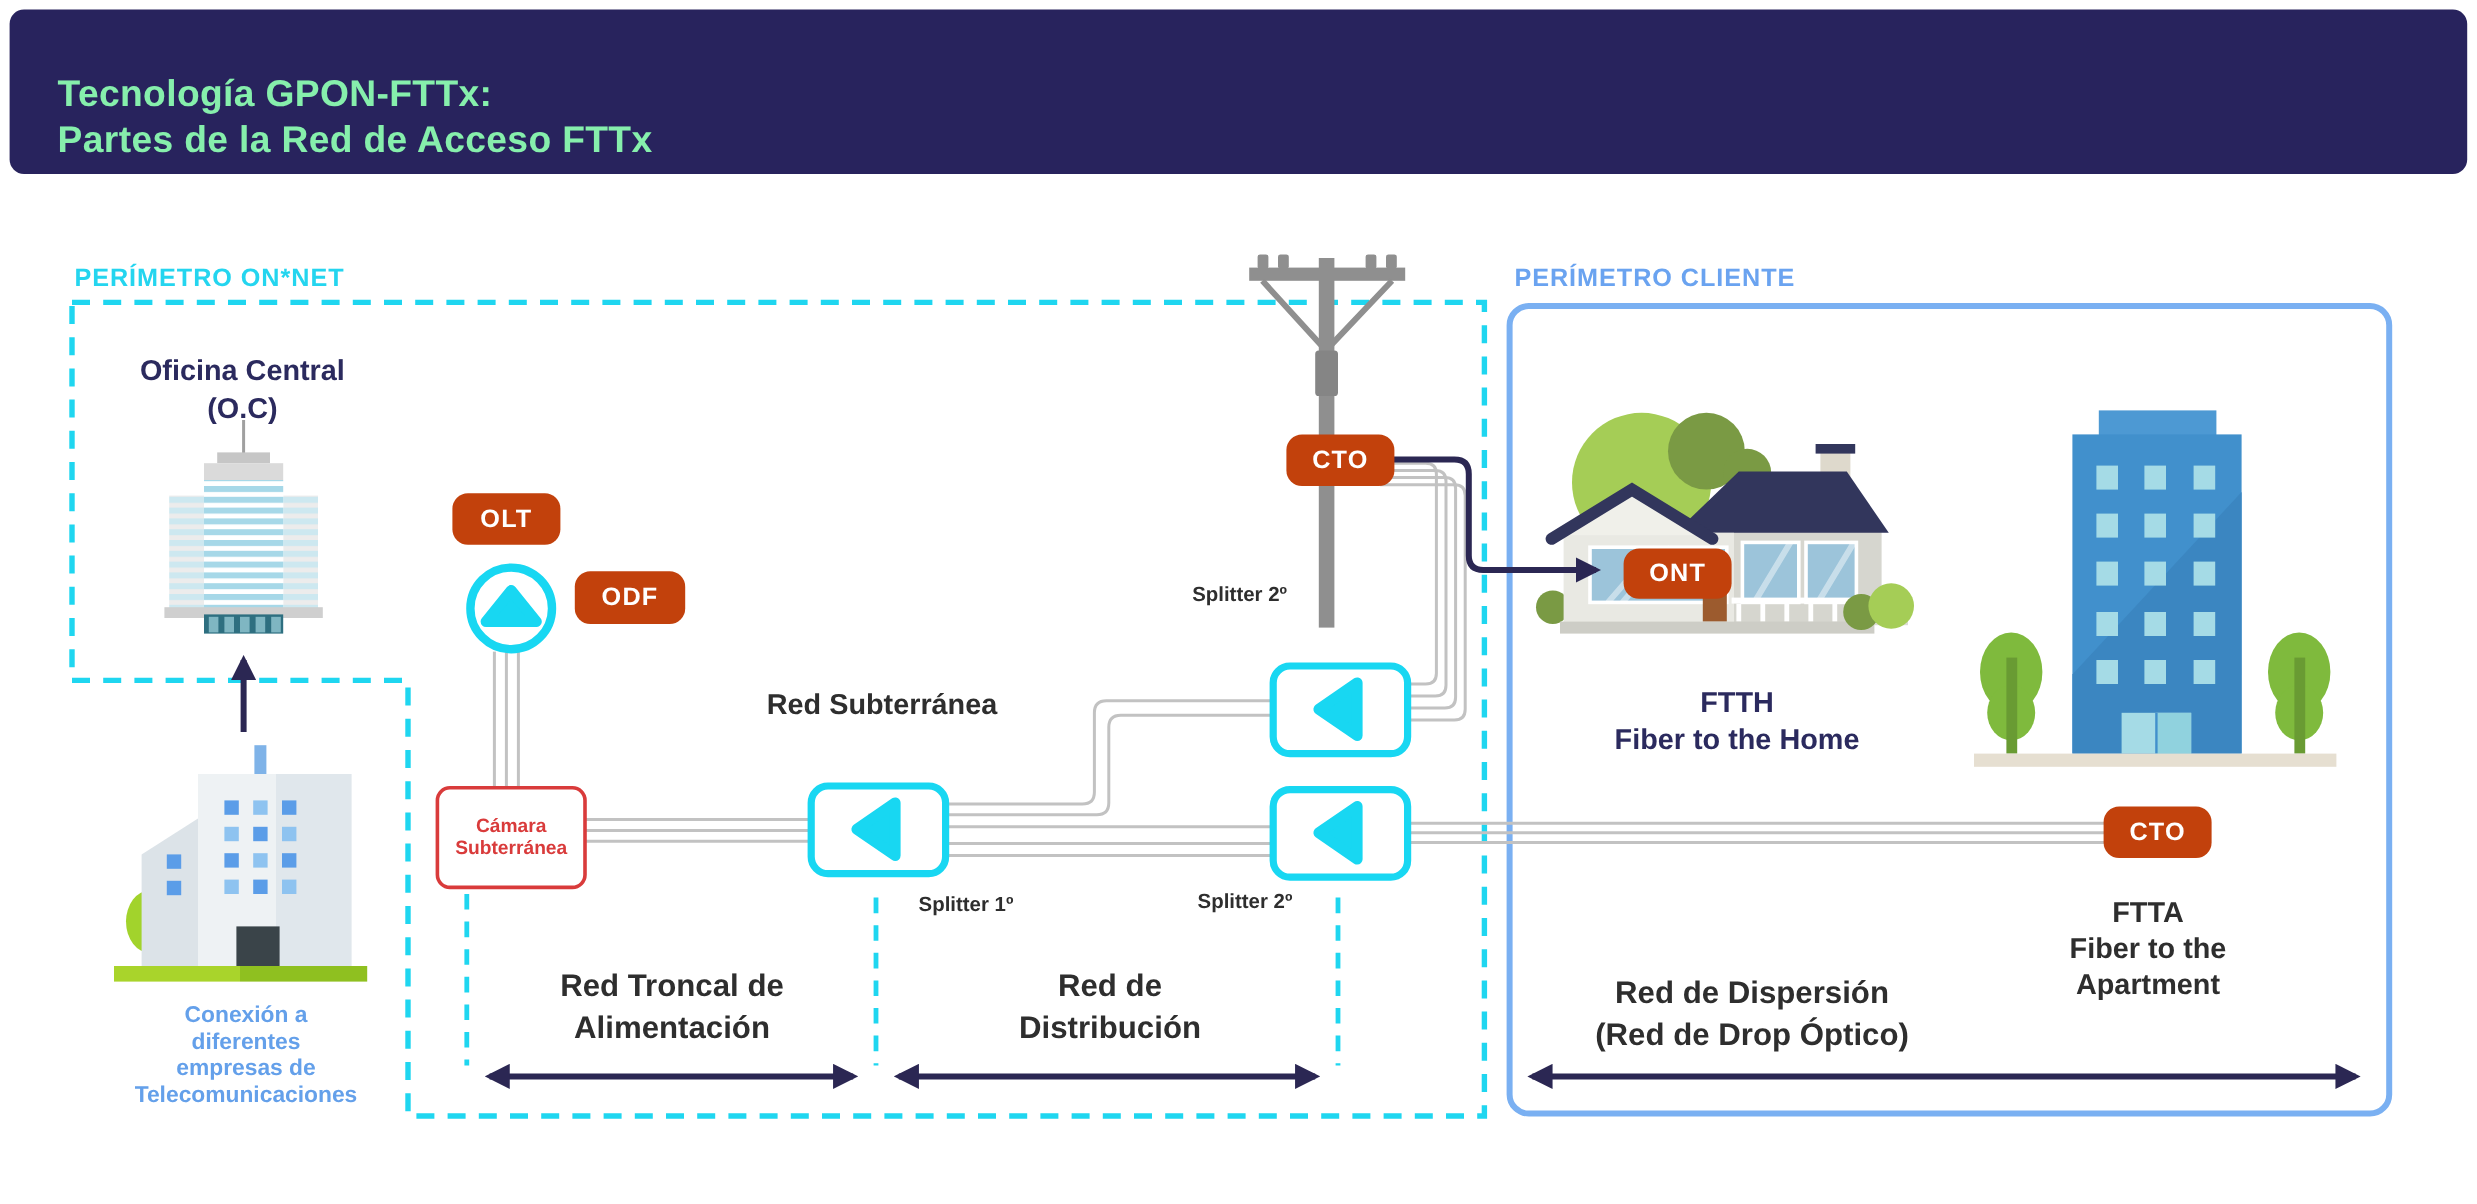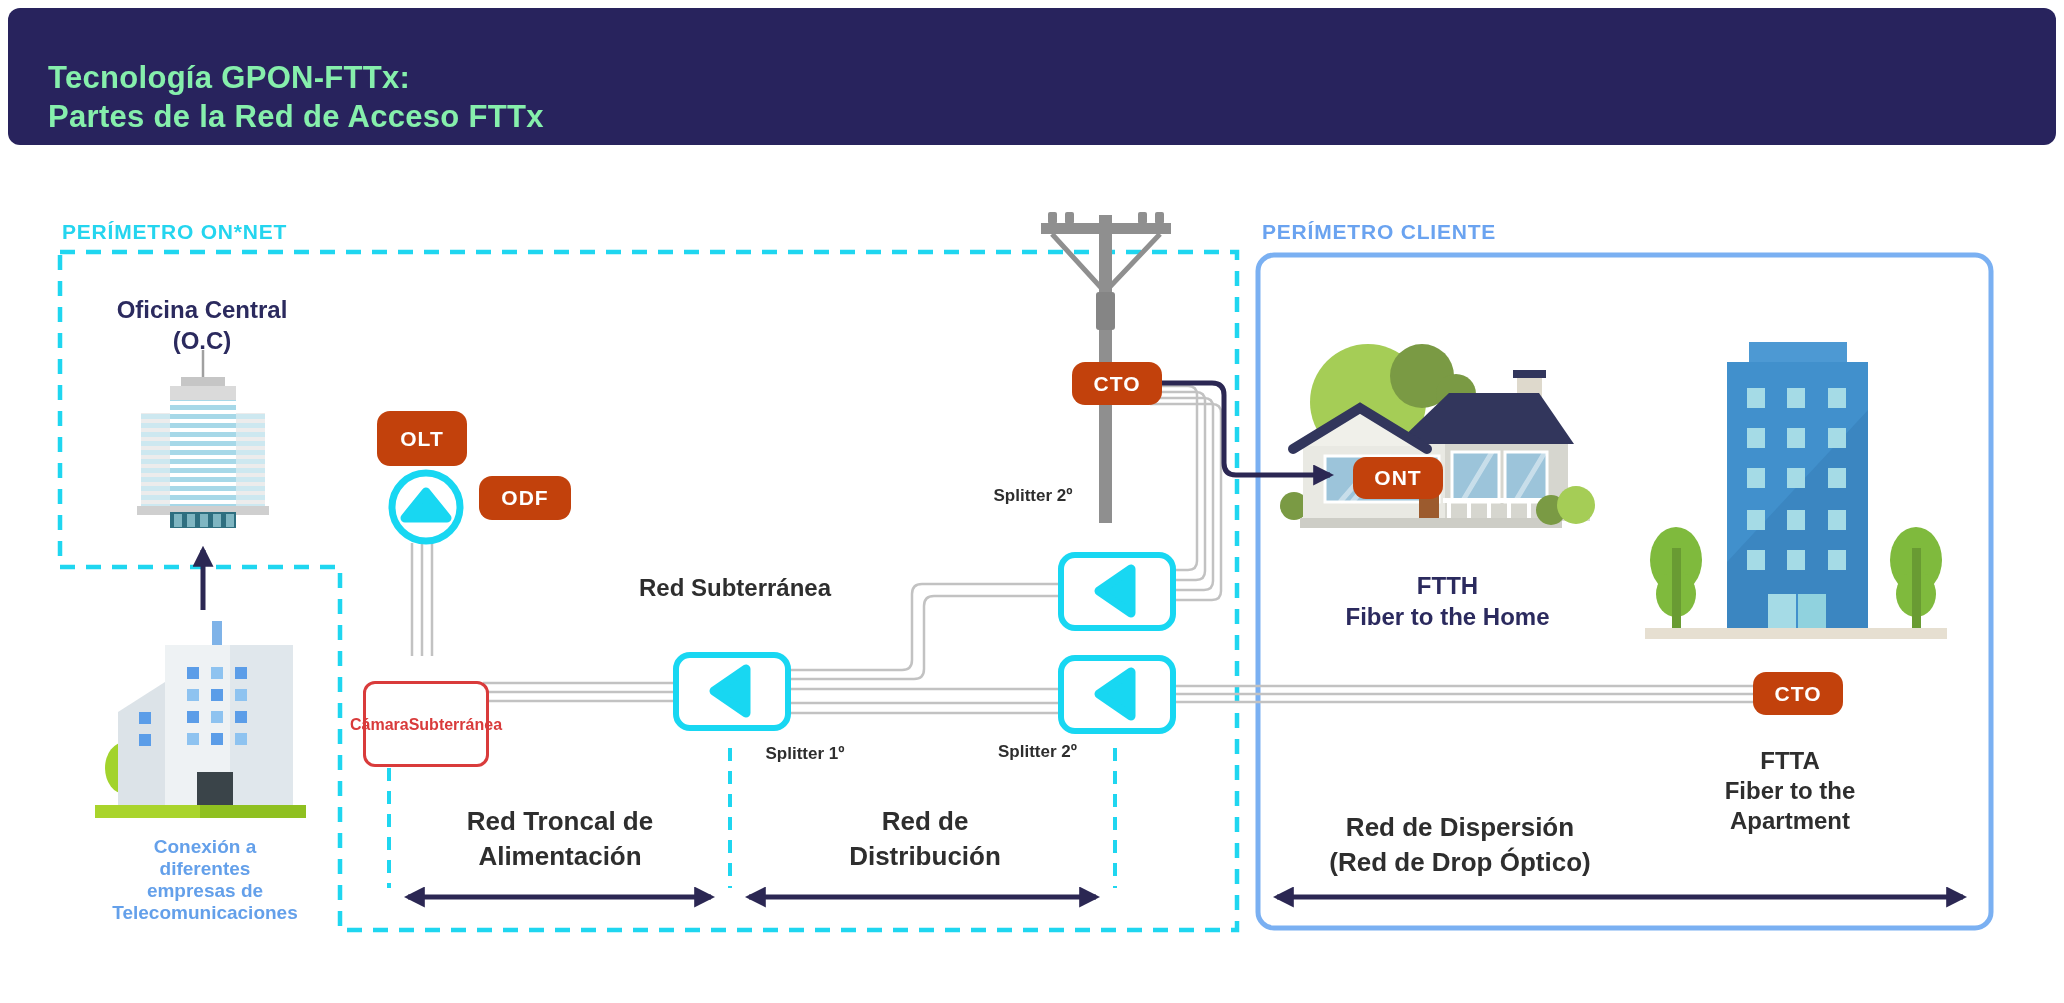--- a/index.html
+++ b/index.html
@@ -10,22 +10,22 @@
   .header{position:absolute;left:8px;top:8px;width:2048px;height:137px;background:#28235d;
     border-radius:12px;z-index:2;}
   .header .t{position:absolute;left:40px;top:26px;color:#86efac;font-size:31px;font-weight:bold;
     line-height:39px;letter-spacing:.3px;margin-top:24px;}
   .perim-label{font-size:21px;font-weight:bold;letter-spacing:.8px;}
   .onnet-label{left:62px;top:220px;color:#24d5ef;}
   .client-label{left:1262px;top:220px;color:#6aa3f0;}
   .badge{position:absolute;z-index:3;background:#c2410c;border-radius:13px;color:#ffffff;
     font-size:21px;font-weight:bold;letter-spacing:1px;display:flex;align-items:center;justify-content:center;}
   .camara-box{position:absolute;z-index:3;left:363px;top:655px;width:120px;height:80px;background:#ffffff;
-    border:3px solid #d93b3b;border-radius:12px;display:flex;flex-direction:row;align-items:center;
-    justify-content:center;color:#d93b3b;font-size:16px;font-weight:bold;line-height:19px;text-align:center;margin-top:26px;}
+    border:3px solid #d93b3b;border-radius:12px;display:flex;flex-direction:column;align-items:center;
+    justify-content:center;color:#d93b3b;font-size:16px;font-weight:bold;line-height:19px;text-align:center;}
   .lbl{position:absolute;z-index:2;text-align:center;font-weight:bold;color:#2e2e2e;}
   .navy{color:#2b2a5e;}
   .blue{color:#64a0ea;}
 </style>
 </head>
 <body>
 
 <div class="stage">
 
   <svg class="art" width="2064" height="1003" viewBox="0 0 2064 1003">
@@ -239,21 +239,21 @@
   </div>
 
   <div class="txt perim-label onnet-label">PERÍMETRO ON*NET</div>
   <div class="txt perim-label client-label">PERÍMETRO CLIENTE</div>
 
   <div class="lbl navy" style="left:82px;top:294px;width:240px;font-size:24px;line-height:31px;">
     <div>Oficina Central</div>
     <div>(O.C)</div>
   </div>
 
-  <div class="badge" style="left:377px;top:411px;width:90px;height:55px;">OLT</div>
+  <div class="badge" style="left:377px;top:411px;width:90px;height:43px;">OLT</div>
   <div class="badge" style="left:479px;top:476px;width:92px;height:44px;">ODF</div>
   <div class="badge" style="left:1072px;top:362px;width:90px;height:43px;">CTO</div>
   <div class="badge" style="left:1353px;top:457px;width:90px;height:42px;">ONT</div>
   <div class="badge" style="left:1753px;top:672px;width:90px;height:43px;">CTO</div>
 
   <div class="camara-box">
     <div>Cámara</div>
     <div>Subterránea</div>
   </div>
 

